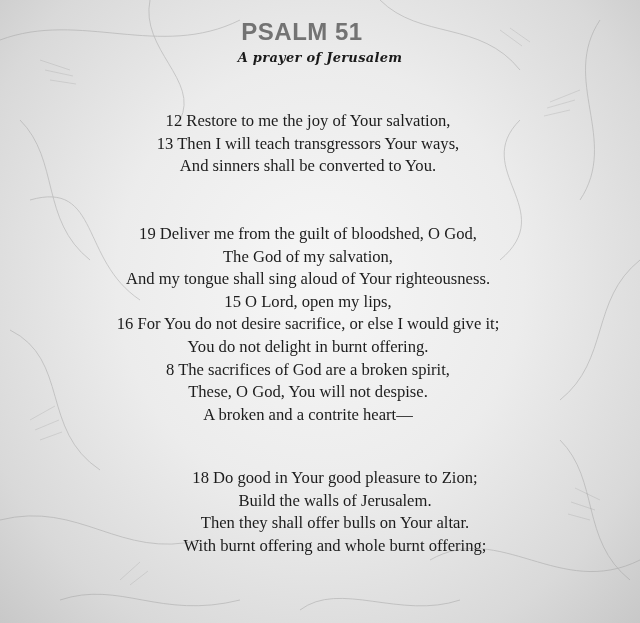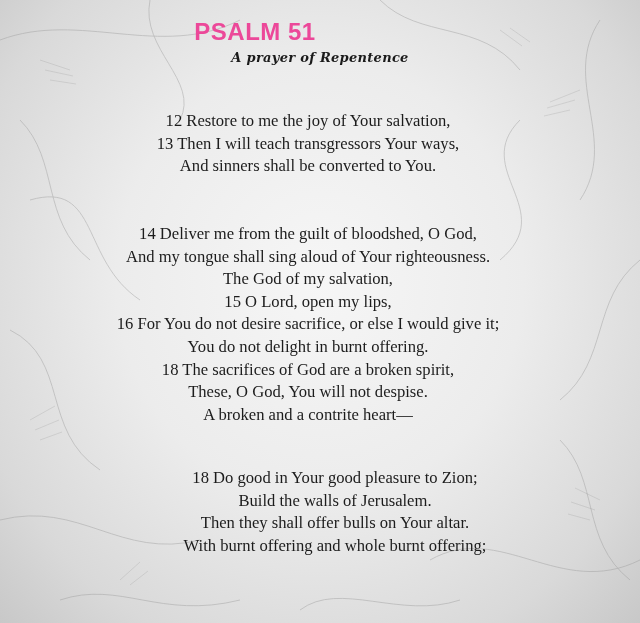--- a/index.html
+++ b/index.html
@@ -4,22 +4,23 @@
   <style>
     html, body { margin:0; padding:0; }
     body {
       width:640px; height:623px; overflow:hidden;
       position:relative;
       background: radial-gradient(ellipse at 50% 45%, #f6f6f6 0%, #ececec 45%, #d9d9d9 80%, #c8c8c8 100%);
     }
     .texture { position:absolute; left:0; top:0; width:640px; height:623px; }
     .title {
       position:absolute; left:0; width:510px; top:18px; text-align:center;
-      font-family: "Liberation Sans", sans-serif; font-weight:bold; font-size:24px; color:#ec4899;
+      font-family: "Liberation Sans", sans-serif; font-weight:bold; font-size:24px; color:#737373;
       letter-spacing:0.5px;
+      padding-left:47px;
     }
     .subtitle {
       position:absolute; left:0; width:640px; top:50px; text-align:center;
       font-family: "DejaVu Serif", serif; font-style:italic; font-weight:bold; font-size:13px; color:#1a1a1a;
       letter-spacing:0.3px;
     }
     .verses {
       position:absolute; left:0; width:616px; text-align:center;
       font-family: "Liberation Serif", serif; font-size:16.6px; color:#1c1c1c;
       line-height:22.6px;
@@ -53,36 +54,36 @@
     <path d="M40,60 l30,10 M45,70 l28,6 M50,80 l26,4"></path>
     <path d="M580,90 l-30,12 M575,100 l-28,8 M570,110 l-26,6"></path>
     <path d="M30,420 l25,-14 M35,430 l24,-10 M40,440 l22,-8"></path>
     <path d="M600,500 l-25,-12 M595,510 l-24,-8 M590,520 l-22,-6"></path>
     <path d="M120,580 l20,-18 M130,585 l18,-14"></path>
     <path d="M500,30 l22,16 M510,28 l20,14"></path>
   </g>
 </svg>
 
 <div class="title">PSALM 51</div>
-<div class="subtitle">A prayer of Repentence</div>
+<div class="subtitle">A prayer of Jerusalem</div>
 
 <div class="verses stanza1">
   <span class="line">12 Restore to me the joy of Your salvation,</span>
   <span class="line">13 Then I will teach transgressors Your ways,</span>
   <span class="line">And sinners shall be converted to You.</span>
 </div>
 
 <div class="verses stanza2">
-  <span class="line">14 Deliver me from the guilt of bloodshed, O God,</span>
+  <span class="line">19 Deliver me from the guilt of bloodshed, O God,</span>
+  <span class="line">The God of my salvation,</span>
   <span class="line">And my tongue shall sing aloud of Your righteousness.</span>
-  <span class="line">The God of my salvation,</span>
   <span class="line">15 O Lord, open my lips,</span>
   <span class="line">16 For You do not desire sacrifice, or else I would give it;</span>
   <span class="line">You do not delight in burnt offering.</span>
-  <span class="line">18 The sacrifices of God are a broken spirit,</span>
+  <span class="line">8 The sacrifices of God are a broken spirit,</span>
   <span class="line">These, O God, You will not despise.</span>
   <span class="line">A broken and a contrite heart—</span>
 </div>
 
 <div class="verses stanza3">
   <span class="line">18 Do good in Your good pleasure to Zion;</span>
   <span class="line">Build the walls of Jerusalem.</span>
   <span class="line">Then they shall offer bulls on Your altar.</span>
   <span class="line">With burnt offering and whole burnt offering;</span>
 </div>

